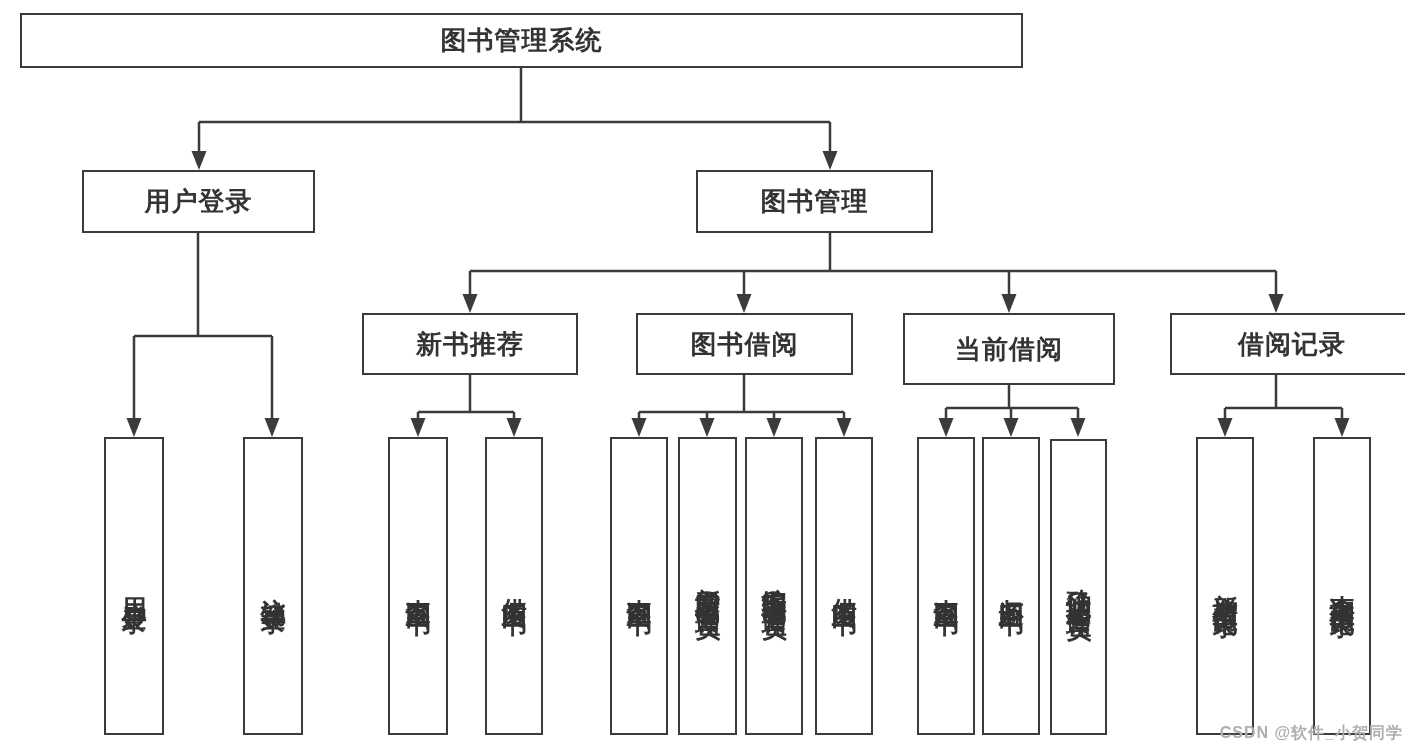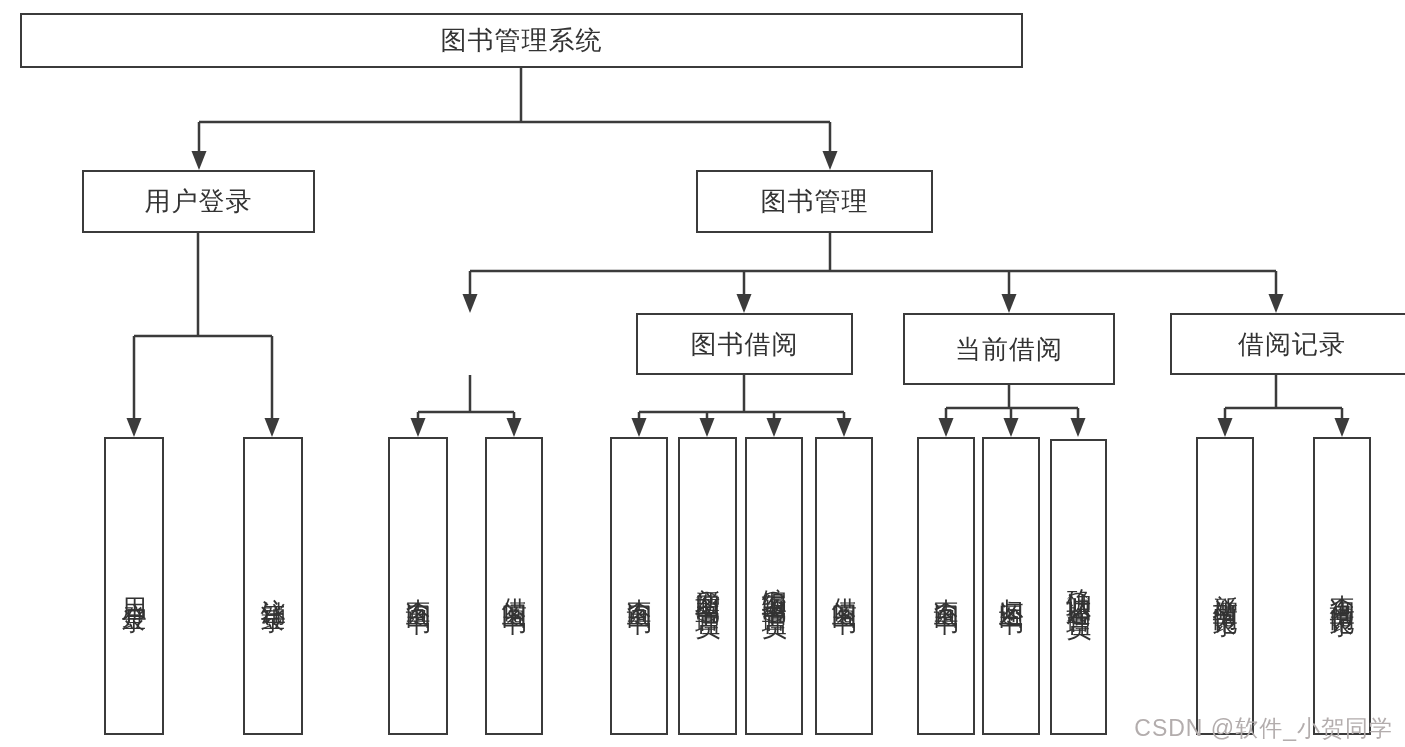--- a/index.html
+++ b/index.html
@@ -4,40 +4,41 @@
 <style>
   :root{
     --line:#3b3b3b; --text:#333333; --wm:#b3adad; --bg:#ffffff;
   }
   html,body{margin:0;padding:0;background:var(--bg);}
   .canvas{
     position:relative;width:1405px;height:747px;background:var(--bg);
     overflow:hidden;
     font-family:"Liberation Sans","DejaVu Sans",sans-serif;
     color:var(--text);
+    font-weight:bold;
   }
   .wires{position:absolute;left:0;top:0;width:1405px;height:747px;}
   .cl{fill:none;stroke:var(--line);stroke-width:2.5;}
   .ca{fill:var(--line);stroke:none;}
   .box{
     position:absolute;box-sizing:border-box;background:#fff;
     border:2.5px solid var(--line);
     display:flex;align-items:center;justify-content:center;
   }
   .node .lbl{
     font-size:26px;letter-spacing:1px;color:var(--text);white-space:nowrap;
   }
   .leaf .lbl{
     writing-mode:vertical-rl;text-orientation:mixed;
     font-size:25px;letter-spacing:4px;color:var(--text);
     line-height:1.1;
   }
   .watermark{
-    position:absolute;right:12px;bottom:3px;z-index:5;
-    font-size:23px;color:var(--wm);letter-spacing:1px;white-space:nowrap;
+    position:absolute;right:2px;bottom:3px;z-index:5;
+    font-size:16px;color:var(--wm);letter-spacing:1px;white-space:nowrap;
   }
 </style>
 </head>
 <body>
 
 <div class="canvas">
 
   <svg class="wires" viewBox="0 0 1405 747">
     <g>
       <path class="cl" d="M521 68 V122 M199 122 H830 M199 122 V153 M830 122 V153"></path>
@@ -85,20 +86,23 @@
     <span class="lbl">图书管理系统</span>
   </div>
 
   <div class="box node" style="left:82px;top:170px;width:233px;height:63px">
     <span class="lbl">用户登录</span>
   </div>
   <div class="box node" style="left:696px;top:170px;width:237px;height:63px">
     <span class="lbl">图书管理</span>
   </div>
 
+  <div class="box node" style="left:362px;top:313px;width:216px;height:62px">
+    <span class="lbl">新书推荐</span>
+  </div>
   <div class="box node" style="left:636px;top:313px;width:217px;height:62px">
     <span class="lbl">图书借阅</span>
   </div>
   <div class="box node" style="left:903px;top:313px;width:212px;height:72px">
     <span class="lbl">当前借阅</span>
   </div>
   <div class="box node" style="left:1170px;top:313px;width:244px;height:62px">
     <span class="lbl">借阅记录</span>
   </div>
 

